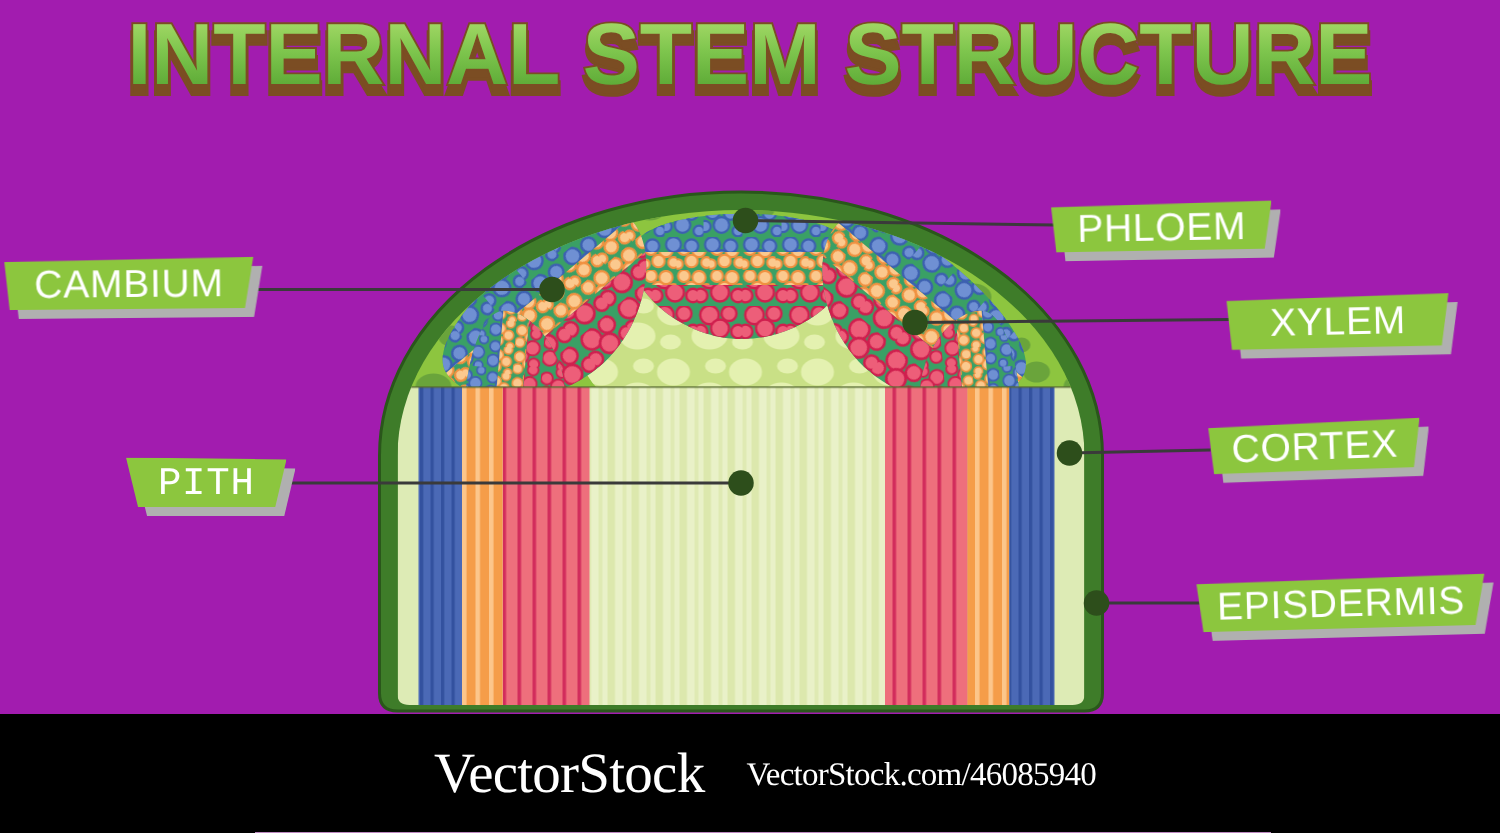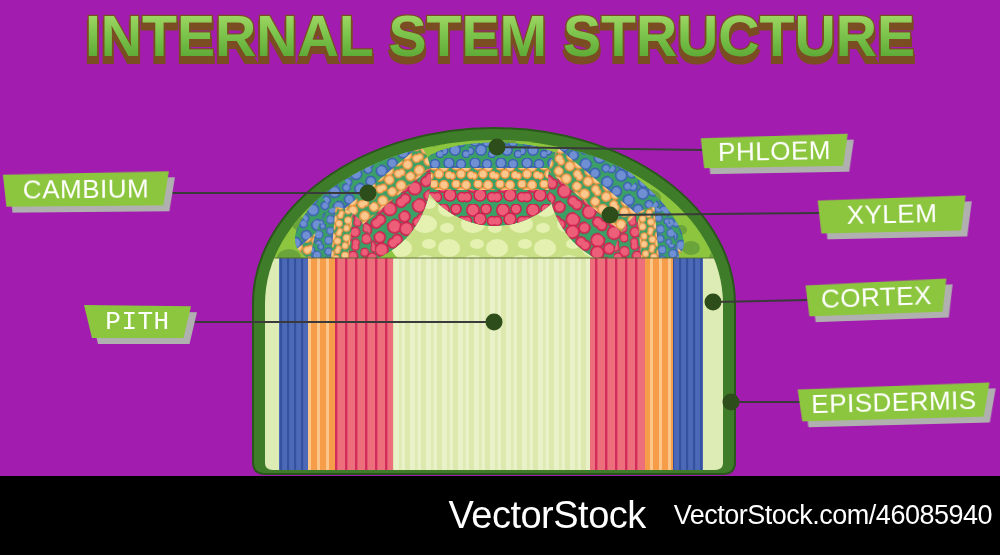--- a/index.html
+++ b/index.html
@@ -16,23 +16,23 @@
        clip-path:polygon(0% 6%,100% 0%,96.5% 100%,2% 100%);}
   .tag-cambium{left:3px;top:172px;width:166px;height:34px;transform:rotate(-.5deg);}
   .tag-phloem{left:701px;top:135px;width:147px;height:32px;transform:rotate(-1deg);}
   .tag-xylem{left:818px;top:197px;width:148px;height:35px;transform:rotate(-1.2deg);}
   .tag-cortex{left:806px;top:281px;width:141px;height:33px;transform:rotate(-2deg);}
   .tag-pith{left:84px;top:305px;width:107px;height:33px;font-family:Liberation Mono, monospace;}
   .tag-pith .tag-inner{clip-path:polygon(0% 0%,100% 4%,93% 100%,7.5% 100%);}
   .tag-episdermis{left:798px;top:385px;width:192px;height:34px;transform:rotate(-1.5deg);}
 
   .bottom-bar{position:absolute;left:0;top:476px;width:1000px;height:79px;background:#000;
-      display:flex;align-items:center;justify-content:flex-end;z-index:8;}
+      display:flex;align-items:center;justify-content:center;z-index:8;font-family:Liberation Serif, serif;}
   .wm-brand{color:#fff;font-size:38px;padding-left:28px;letter-spacing:-.5px;}
-  .wm-id{color:#fff;font-size:27px;padding-right:8px;letter-spacing:-.5px;margin-left:28px;}
+  .wm-id{color:#fff;font-size:22px;padding-right:8px;letter-spacing:-.5px;margin-left:28px;}
 </style>
 </head>
 <body>
 
 <div class="stage">
 
   <svg class="title-svg" width="1000" height="80">
     <defs>
       <linearGradient id="tg" x1="0" y1="0" x2="0" y2="1">
         <stop offset="0%" stop-color="#b5e171"></stop>

